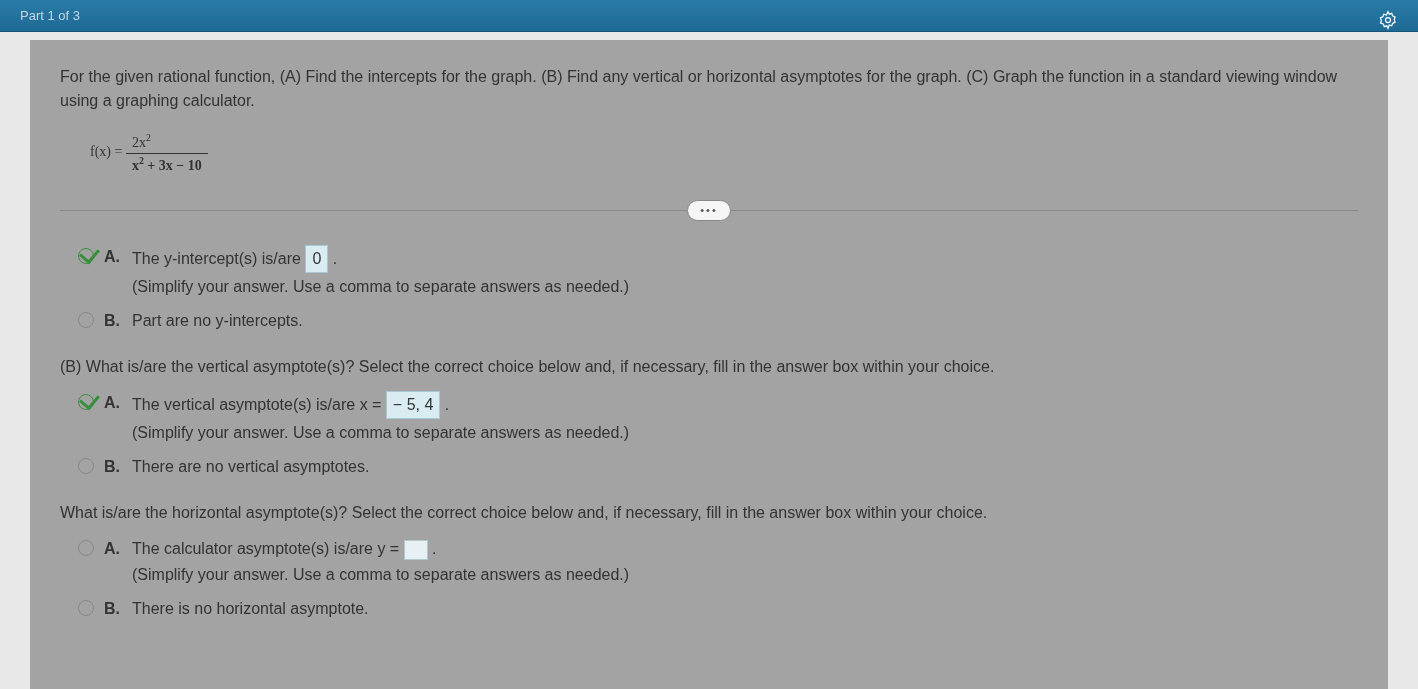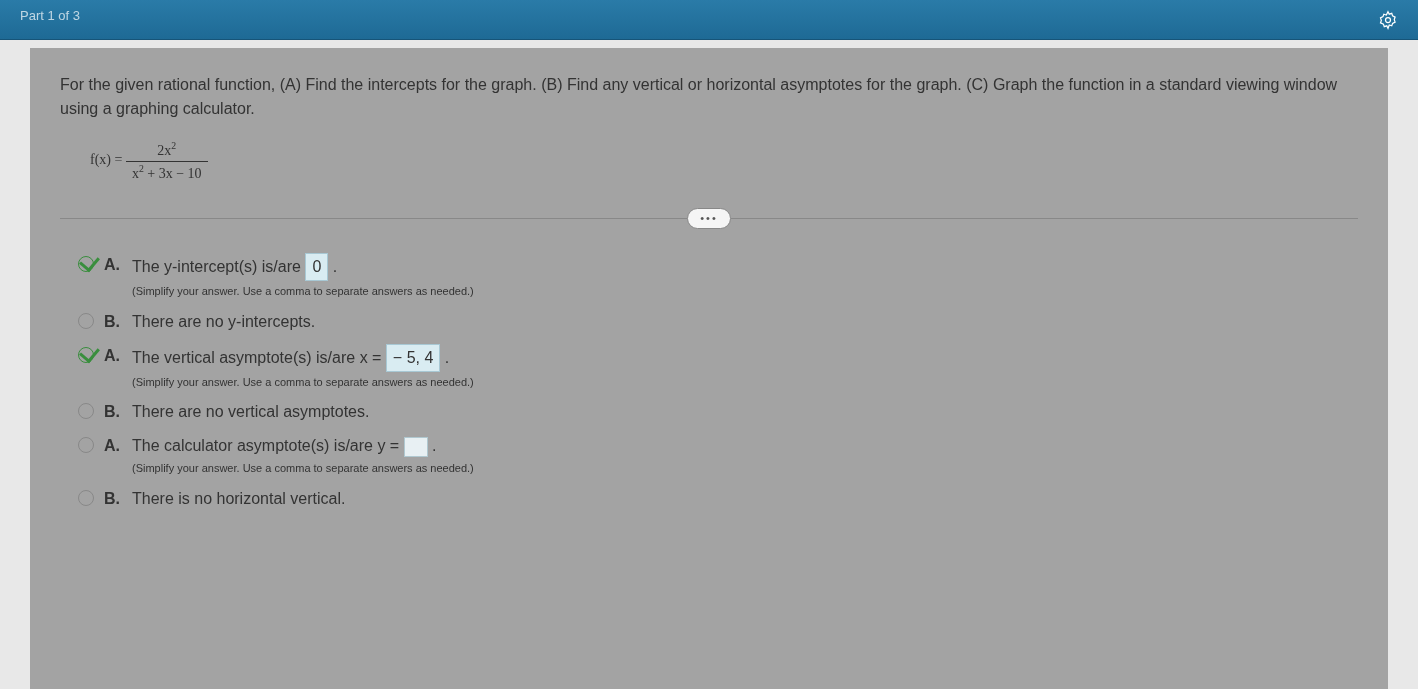--- a/index.html
+++ b/index.html
@@ -9,21 +9,21 @@
     }
     body {
       font-family: Arial, Helvetica, sans-serif;
       background: #e8e8e8;
       width: 1418px;
       height: 689px;
       overflow: hidden;
     }
     .header-bar {
       background: linear-gradient(to bottom, #2a7ba8, #1e6a95);
-      height: 40px;
+      height: 32px;
       position: relative;
       border-bottom: 1px solid #165478;
     }
     .header-label {
       color: #fff;
       font-size: 13px;
       padding: 8px 20px;
       opacity: 0.7;
     }
     .gear-icon {
@@ -52,30 +52,31 @@
       margin-bottom: 18px;
     }
     .formula {
       margin: 15px 0 20px 30px;
       font-family: 'Times New Roman', serif;
       font-size: 14px;
     }
     .fraction {
       display: inline-block;
       vertical-align: middle;
-      text-align: center;
+      text-align: left;
     }
     .fraction .num {
       display: block;
       border-bottom: 1px solid #333;
       padding: 0 6px;
     }
     .fraction .den {
       display: block;
       padding: 0 6px;
+      font-weight: bold;
     }
     .divider-row {
       position: relative;
       margin: 25px 0;
       height: 20px;
       display: flex;
       align-items: center;
     }
     .divider-line {
       flex: 1;
@@ -142,21 +143,21 @@
     }
     .answer-box.empty {
       background: #e8f0f3;
       border: 1px solid #b0c8d0;
       min-width: 24px;
       height: 20px;
       vertical-align: middle;
     }
     .hint {
       color: #333;
-      font-size: 11px;
+      font-size: 16px;
       margin-top: 2px;
     }
     .section-q {
       margin: 22px 0 12px 0;
     }
     sup { font-size: 0.7em; }
   </style>
 </head>
 <body>
 
@@ -192,44 +193,46 @@
     <div class="radio selected"></div>
     <div class="choice-letter">A.</div>
     <div class="choice-body">
       <span>The y-intercept(s) is/are </span><span class="answer-box">0</span><span> .</span>
       <div class="hint">(Simplify your answer. Use a comma to separate answers as needed.)</div>
     </div>
   </div>
   <div class="choice-row">
     <div class="radio"></div>
     <div class="choice-letter">B.</div>
-    <div class="choice-body">There are no y-intercepts.</div>
-  </div>
-
+    <div class="choice-body">Part are no y-intercepts.</div>
+  </div>
+
+  <div class="section-q">(B) What is/are the vertical asymptote(s)? Select the correct choice below and, if necessary, fill in the answer box within your choice.</div>
   <div class="choice-row">
     <div class="radio selected"></div>
     <div class="choice-letter">A.</div>
     <div class="choice-body">
       <span>The vertical asymptote(s) is/are x = </span><span class="answer-box"> − 5, 4</span><span> .</span>
       <div class="hint">(Simplify your answer. Use a comma to separate answers as needed.)</div>
     </div>
   </div>
   <div class="choice-row">
     <div class="radio"></div>
     <div class="choice-letter">B.</div>
     <div class="choice-body">There are no vertical asymptotes.</div>
   </div>
 
+  <div class="section-q">What is/are the horizontal asymptote(s)? Select the correct choice below and, if necessary, fill in the answer box within your choice.</div>
   <div class="choice-row">
     <div class="radio"></div>
     <div class="choice-letter">A.</div>
     <div class="choice-body">
       <span>The calculator asymptote(s) is/are y = </span><span class="answer-box empty"></span><span> .</span>
       <div class="hint">(Simplify your answer. Use a comma to separate answers as needed.)</div>
     </div>
   </div>
   <div class="choice-row">
     <div class="radio"></div>
     <div class="choice-letter">B.</div>
-    <div class="choice-body">There is no horizontal vertical.</div>
+    <div class="choice-body">There is no horizontal asymptote.</div>
   </div>
 
 </div>
 
 </body></html>

